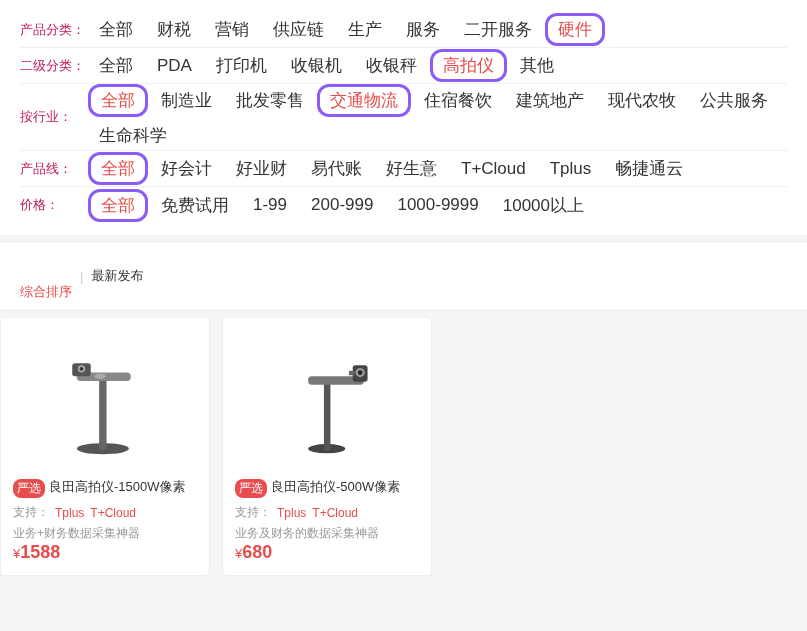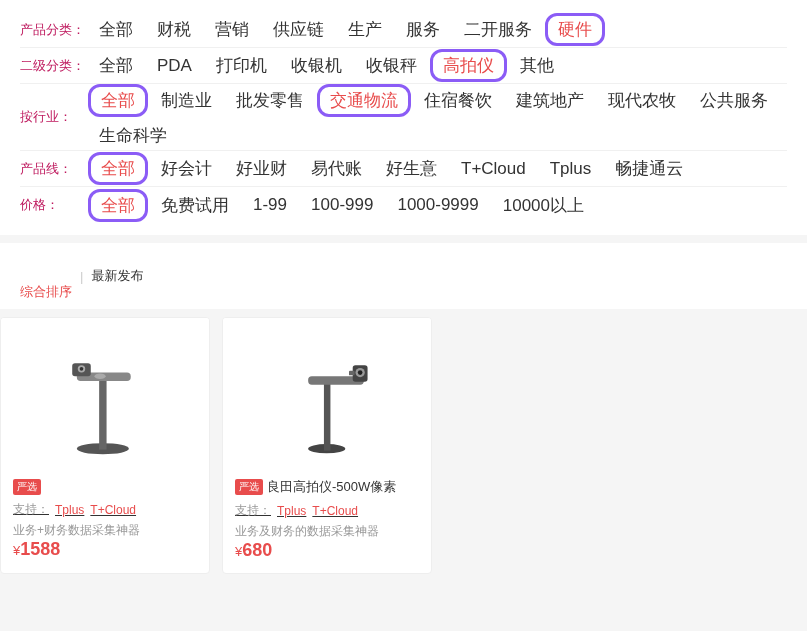--- a/index.html
+++ b/index.html
@@ -105,40 +105,39 @@
     }
     .product-title-row {
       display: flex;
       align-items: flex-start;
       gap: 4px;
       margin-bottom: 6px;
     }
     .badge-yanxuan {
       background: #e84c4c;
       color: #fff;
-      font-size: 10px;
+      font-size: 12px;
       padding: 1px 4px;
-      border-radius: 2px;
+      border-radius: 8px;
       white-space: nowrap;
       flex-shrink: 0;
       margin-top: 1px;
     }
     .product-title {
       font-size: 13px;
       color: #333;
       font-weight: 500;
       line-height: 1.4;
     }
     .support-row {
       display: flex;
       align-items: center;
       gap: 6px;
       margin-bottom: 4px;
       font-size: 12px;
-      text-decoration: underline;
     }
     .support-label {
       color: #999;
     }
     .support-tag {
       color: #e84c4c;
       font-size: 12px;
     }
     .product-desc {
       font-size: 12px;
@@ -210,21 +209,21 @@
         <span class="filter-item">Tplus</span>
         <span class="filter-item">畅捷通云</span>
       </div>
     </div>
     <div class="filter-row">
       <span class="filter-label">价格：</span>
       <div class="filter-items">
         <span class="filter-item active">全部</span>
         <span class="filter-item">免费试用</span>
         <span class="filter-item">1-99</span>
-        <span class="filter-item">100-999</span>
+        <span class="filter-item">200-999</span>
         <span class="filter-item">1000-9999</span>
         <span class="filter-item">10000以上</span>
       </div>
     </div>
   </div>
 
 <div class="sort-bar">
 <span class="sort-item">综合排序</span>
     <span class="sort-separator">|</span>
     <span class="sort-item-normal">最新发布</span>
@@ -245,20 +244,21 @@
 
       <circle cx="35" cy="44" r="4" fill="#aaa"></circle>
       <circle cx="35" cy="44" r="2" fill="#333"></circle>
 
       <ellipse cx="55" cy="52" rx="6" ry="3" fill="#aaa"></ellipse>
     </svg>
       </div>
       <div class="product-info">
         <div class="product-title-row">
           <span class="badge-yanxuan">严选</span>
+          <span class="product-title">良田高拍仪-1500W像素</span>
         </div>
         <div class="support-row">
           <span class="support-label">支持：</span>
           <span class="support-tag">Tplus</span>
           <span class="support-tag">T+Cloud</span>
         </div>
         <div class="product-desc">业务+财务数据采集神器</div>
         <div class="product-price"><span class="currency">¥</span>1588</div>
       </div>
     </div>

